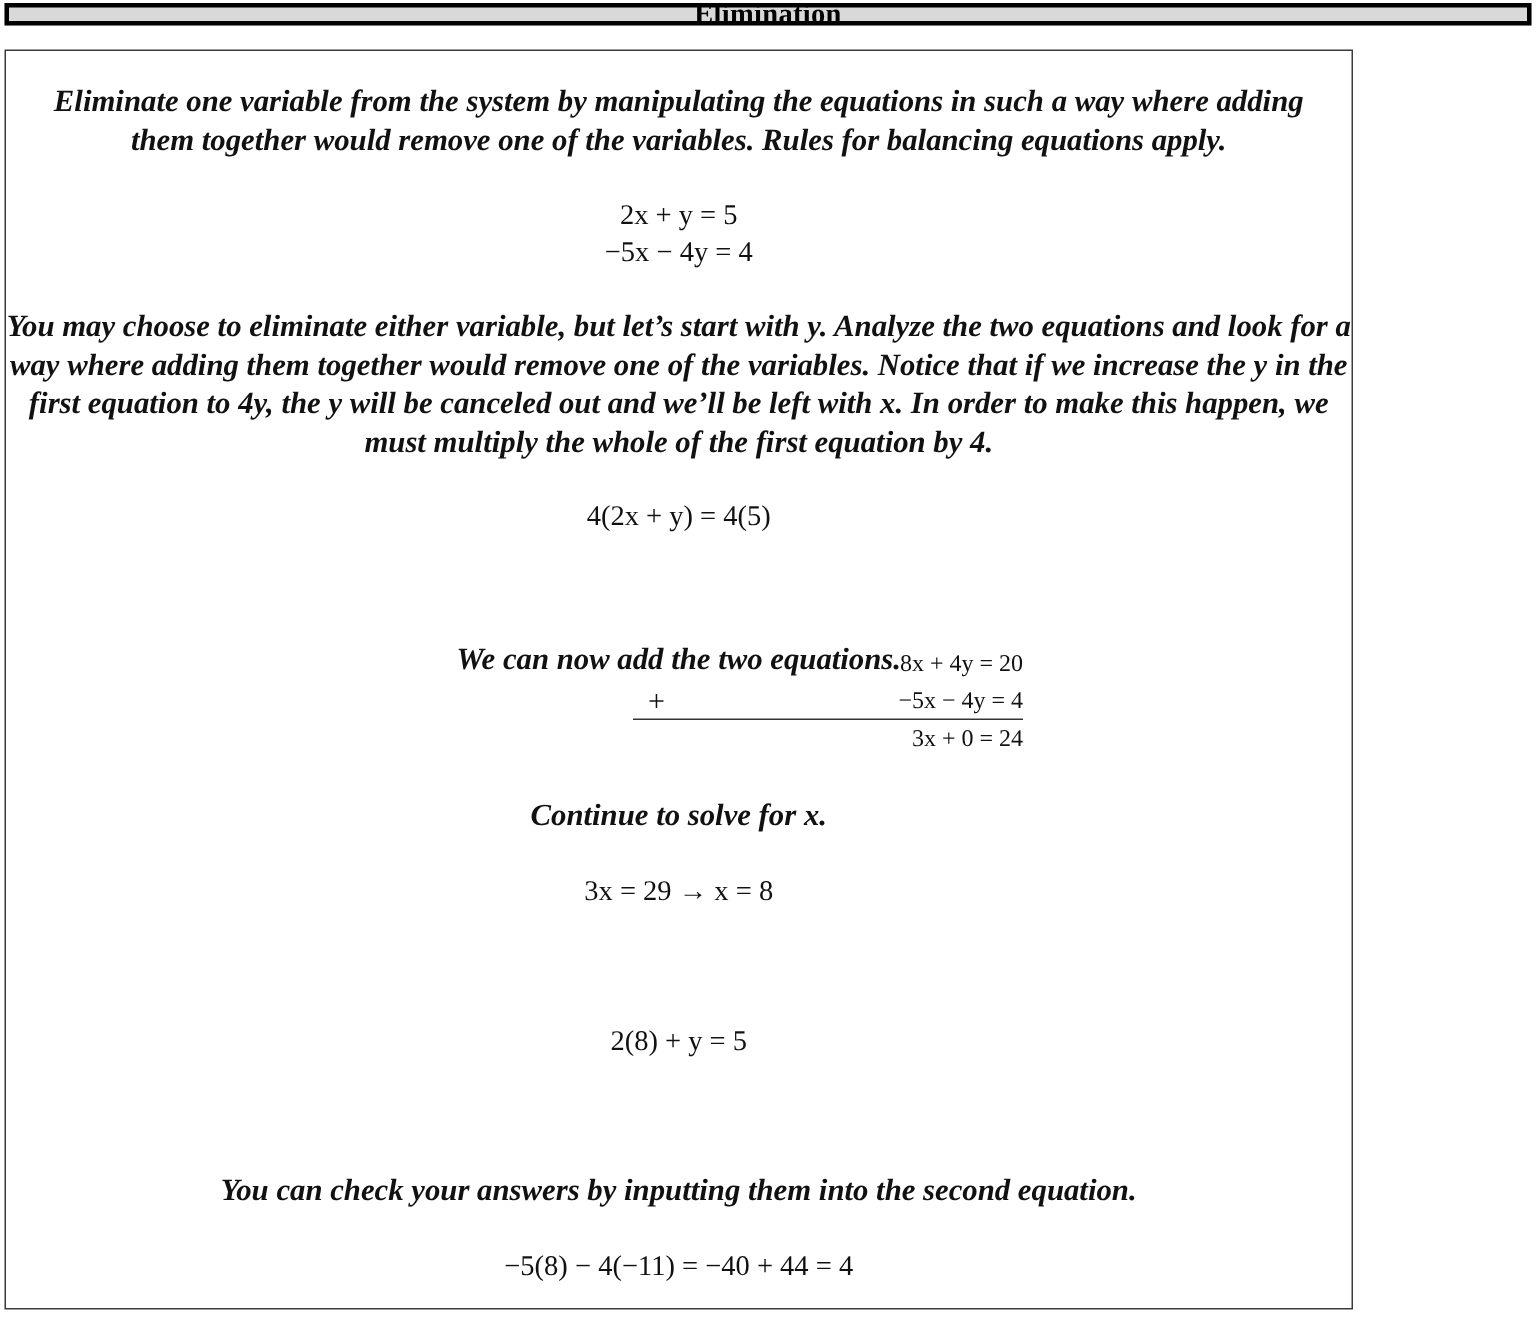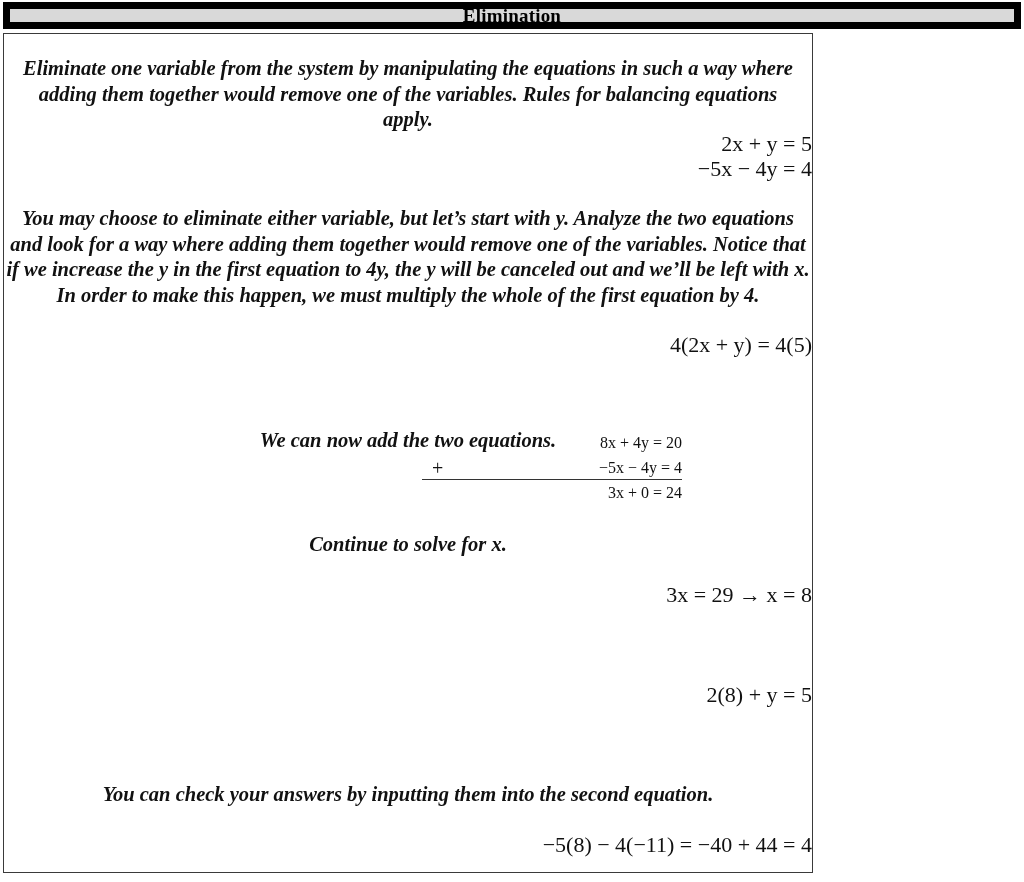--- a/index.html
+++ b/index.html
@@ -22,43 +22,43 @@
     box-sizing: border-box;
     background: #ffffff;
   }
 
   
   .header-box {
     position: absolute;
     left: 3px;
     top: 2px;
     width: 1018px;
-    height: 27px;
+    height: 15px;
     box-sizing: border-box;
     background: #d9d9d9;
-    border: 7px solid #000000;
+    border: 3px solid #000000;
     display: flex;
     align-items: center;
     justify-content: center;
   }
   .header-title {
     font-family: "Liberation Serif", "DejaVu Serif", serif;
     font-weight: bold;
     font-size: 19px;
     letter-spacing: 0.2px;
     color: #000000;
     line-height: 1;
   }
 
   
   .body-box {
     position: absolute;
     left: 3px;
     top: 33px;
-    width: 810px;
+    width: 899px;
     height: 840px;
     box-sizing: border-box;
     background: #ffffff;
     border: 1px solid #3a3a3a;
     overflow: hidden;
   }
 
   .content {
     position: relative;
     width: 100%;
@@ -79,23 +79,23 @@
     margin: 0;
     padding: 0;
   }
   .prose.narrow {
     padding: 0 14px;
   }
 
   
   .math {
     font-family: "Liberation Serif", "DejaVu Serif", serif;
-    font-size: 22px;
+    font-size: 19px;
     line-height: 25px;
-    text-align: right;
+    text-align: center;
     color: #111111;
     margin: 0;
     white-space: pre;
   }
 
   
   .blk { position: absolute; left: 0; width: 100%; box-sizing: border-box; }
 
   
   .add-stack {

